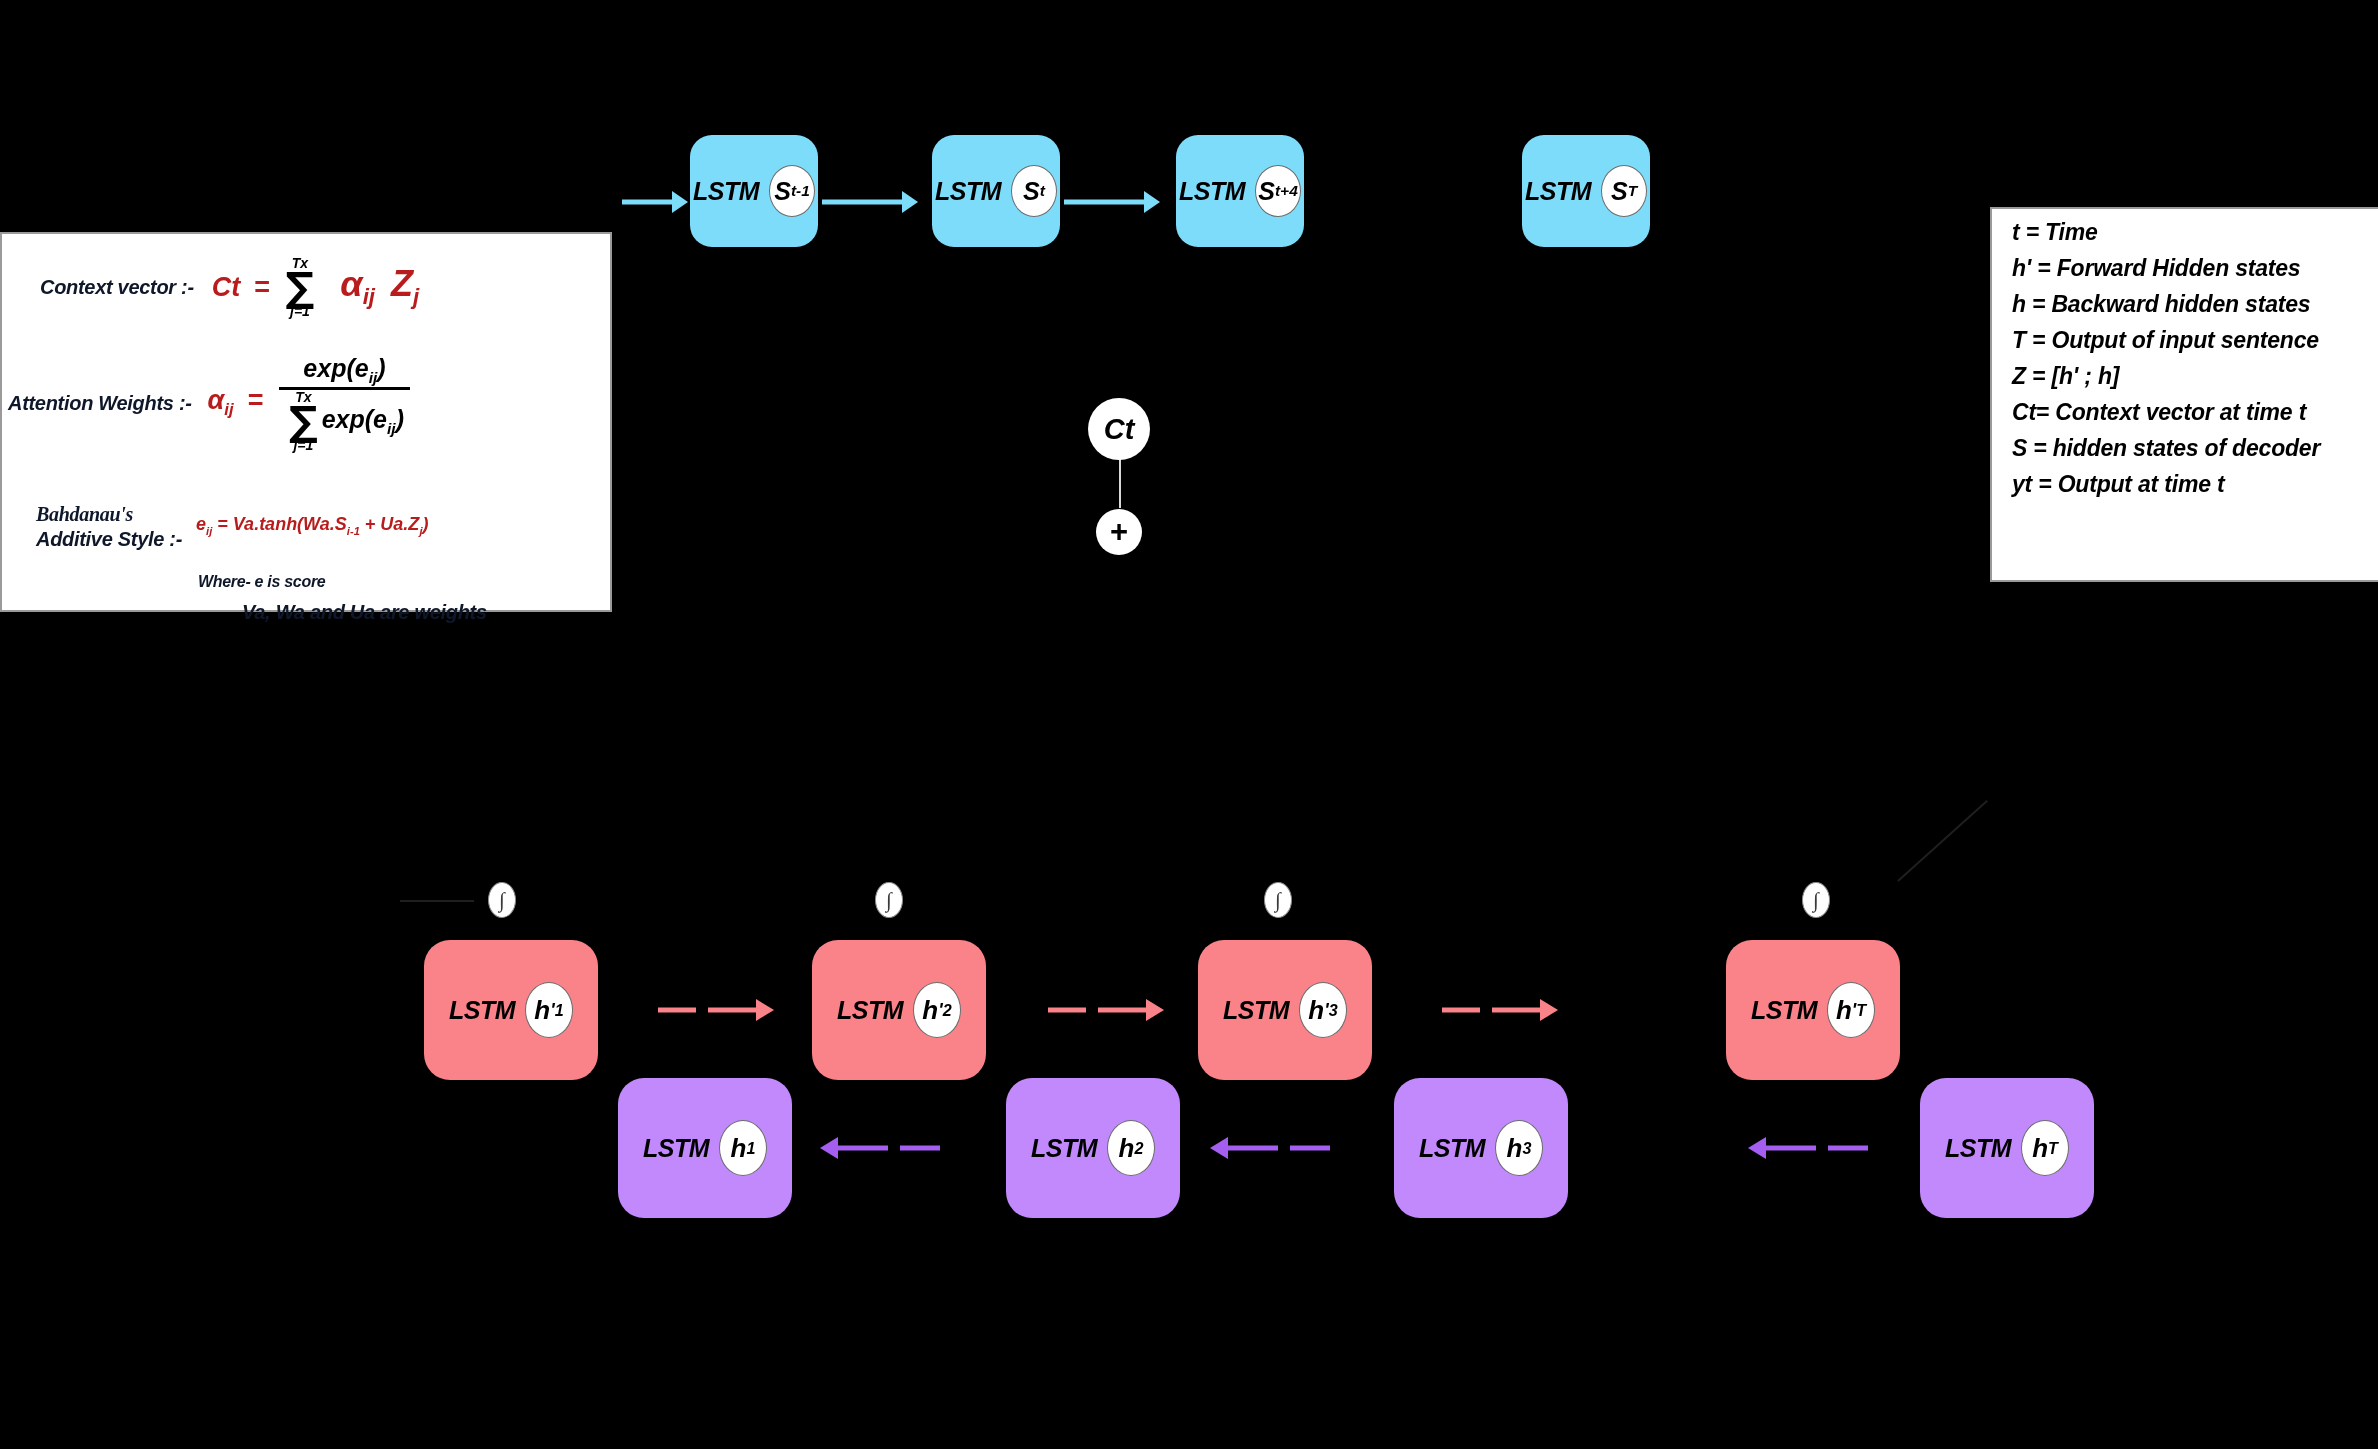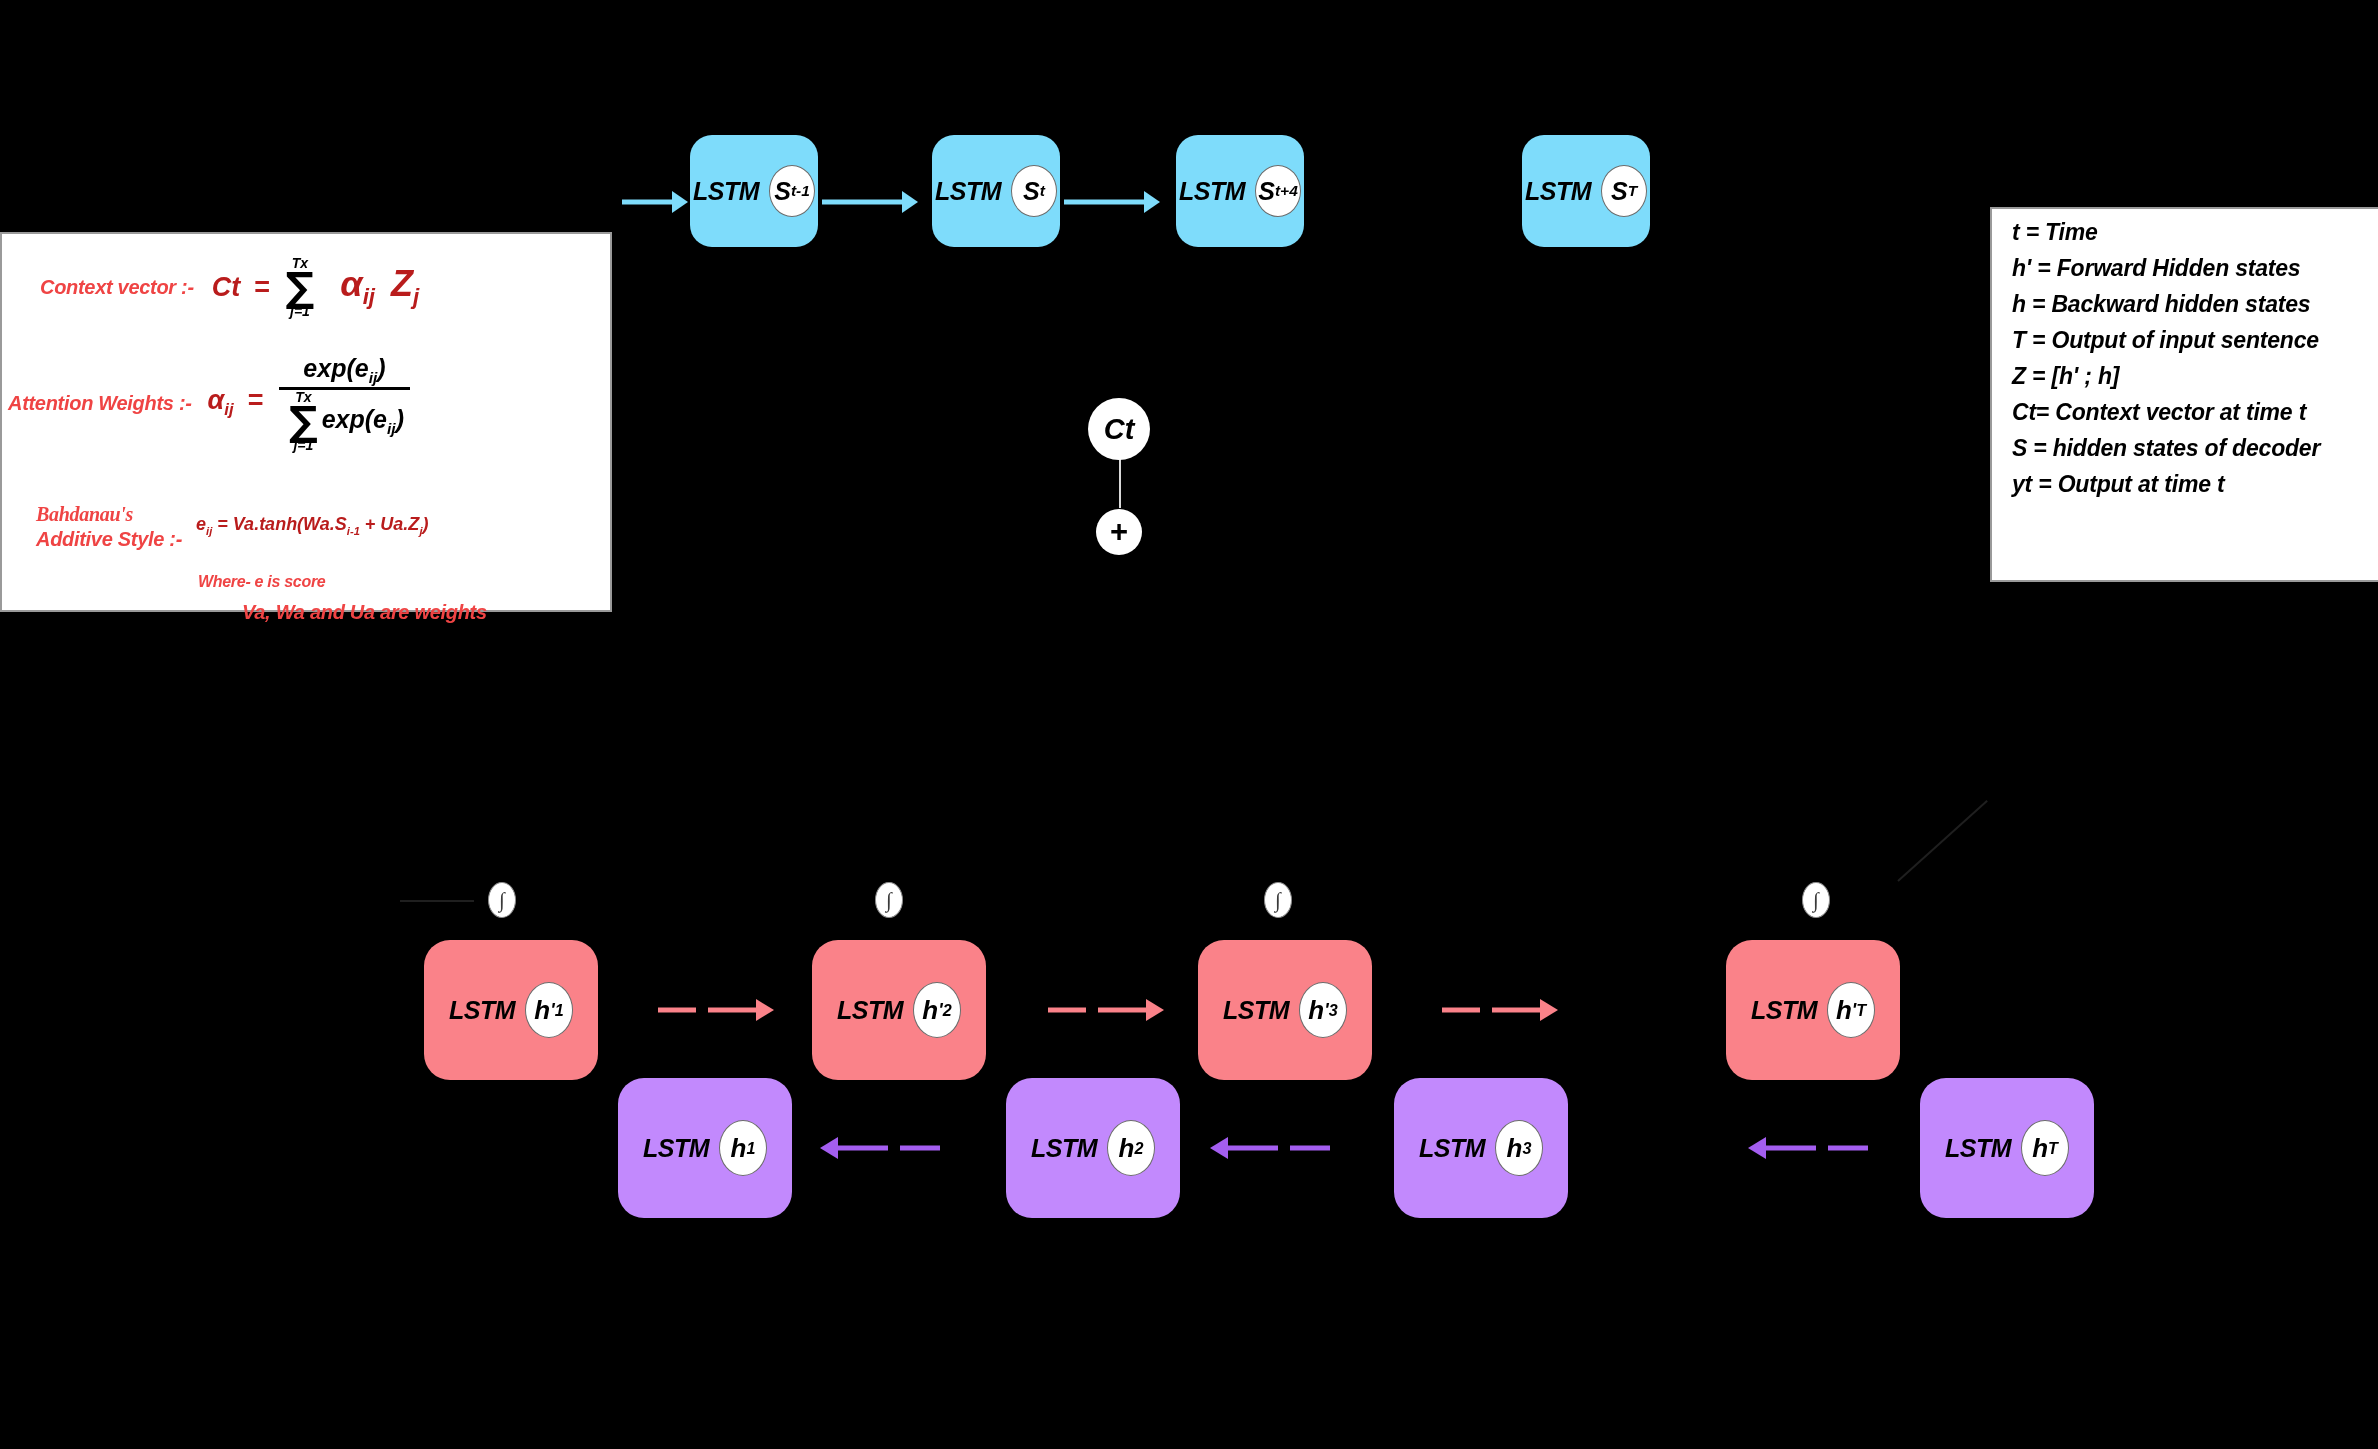--- a/index.html
+++ b/index.html
@@ -117,21 +117,21 @@
     border: 2px solid #9a9a9a;
     box-sizing: border-box;
     color: #000000;
   }
 
   
   #formula-panel { left: 0px; top: 232px; width: 612px; height: 380px; }
   .frow { position: absolute; display: flex; align-items: center; }
   .flabel {
     font-style: italic; font-weight: bold; font-size: 20px;
-    color: #ef4444; white-space: nowrap; letter-spacing: -0.3px;
+    color: #0f172a; white-space: nowrap; letter-spacing: -0.3px;
   }
   .fmath {
     font-style: italic; font-weight: bold;
     color: #b91c1c; white-space: nowrap;
   }
   .sigma-block {
     display: inline-flex; flex-direction: column;
     align-items: center; justify-content: center;
     line-height: 1; margin: 0 4px;
   }

